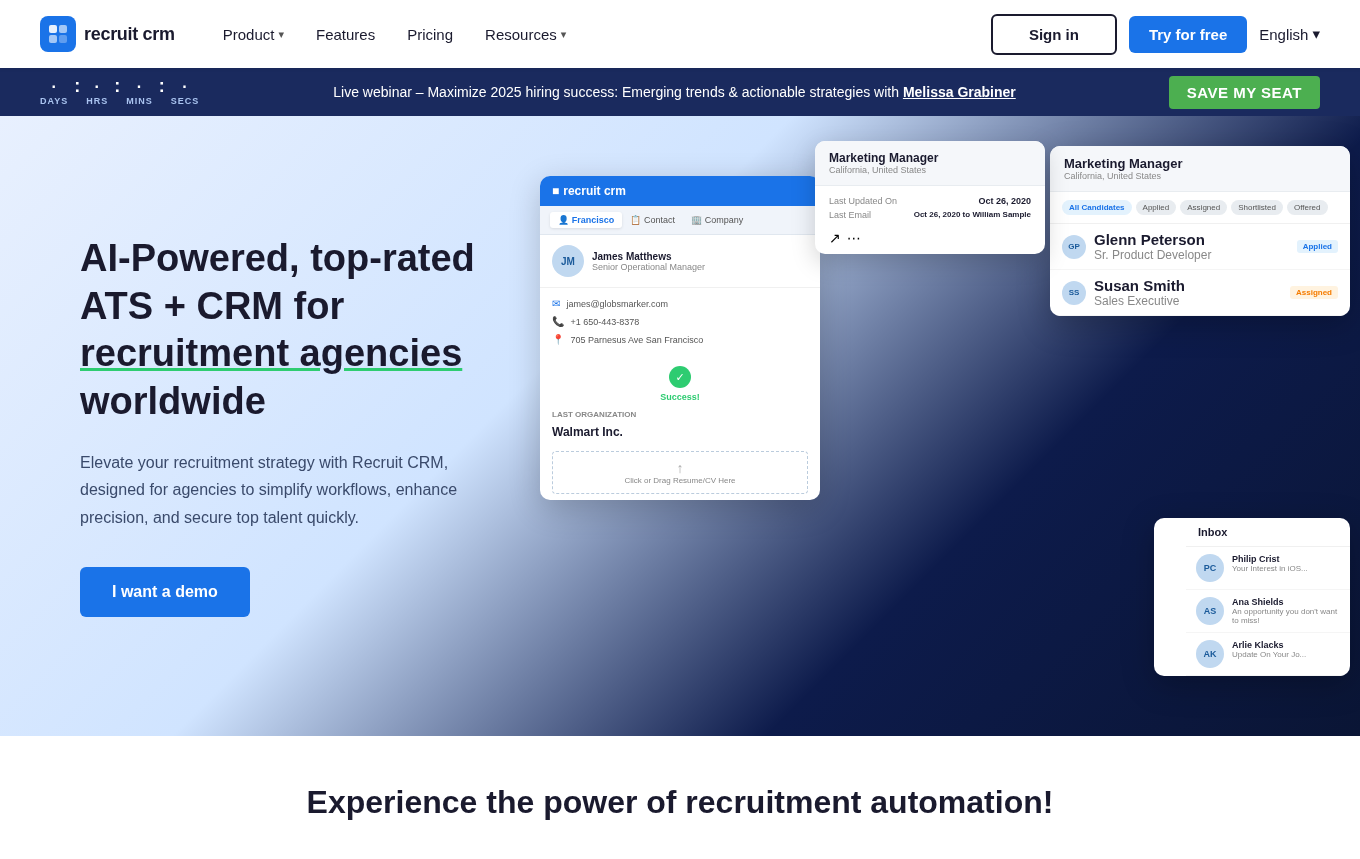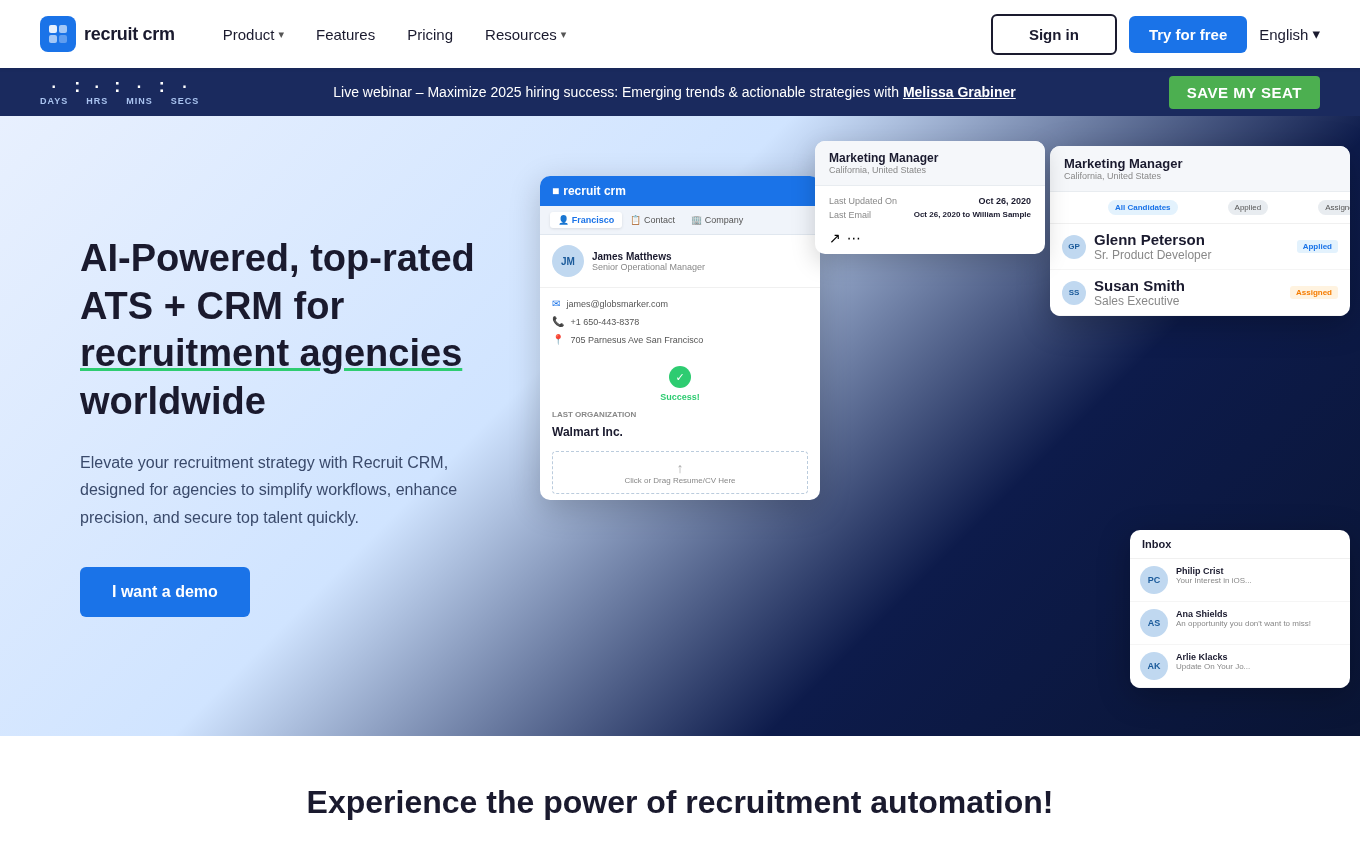--- a/index.html
+++ b/index.html
@@ -232,47 +232,47 @@
       border-bottom: 1px solid #f0f0f0;
       overflow-x: auto;
     }
     .stage-pill {
       font-size: 8px;
       padding: 3px 7px;
       border-radius: 10px;
       background: #e8ecf0;
       color: #555;
       white-space: nowrap;
-      margin-left: 46px;
     }
     .stage-pill.active { background: #e3f2fd; color: #1a73e8; font-weight: 700; }
     .pipeline-row {
       display: flex;
       align-items: center;
       gap: 8px;
       padding: 7px 12px;
       border-bottom: 1px solid #f5f5f5;
     }
     .p-avatar { width: 24px; height: 24px; border-radius: 50%; background: #c0d8f0; font-size: 8px; font-weight: 700; color: #1a5a9a; display: flex; align-items: center; justify-content: center; flex-shrink: 0; }
     .p-name { font-size: 15px; font-weight: 600; color: #1a1a2e; }
     .p-role { font-size: 12px; color: #888; }
     .p-status { margin-left: auto; font-size: 8px; padding: 2px 6px; border-radius: 3px; font-weight: 600; }
     .status-applied { background: #e3f2fd; color: #1a73e8; }
     .status-assigned { background: #fff3e0; color: #f57c00; }
 
     
     .mockup-inbox {
       position: absolute;
       right: 10px;
-      bottom: 48px;
-      width: 220px;
+      bottom: 60px;
+      width: 196px;
       background: #fff;
       border-radius: 10px;
       box-shadow: 0 8px 32px rgba(0,0,0,0.25);
       overflow: hidden;
+      padding-left: 32px;
     }
     .inbox-header {
       padding: 8px 12px;
       border-bottom: 1px solid #f0f0f0;
       font-size: 11px;
       font-weight: 700;
       color: #1a1a2e;
     }
     .inbox-row {
       display: flex;

